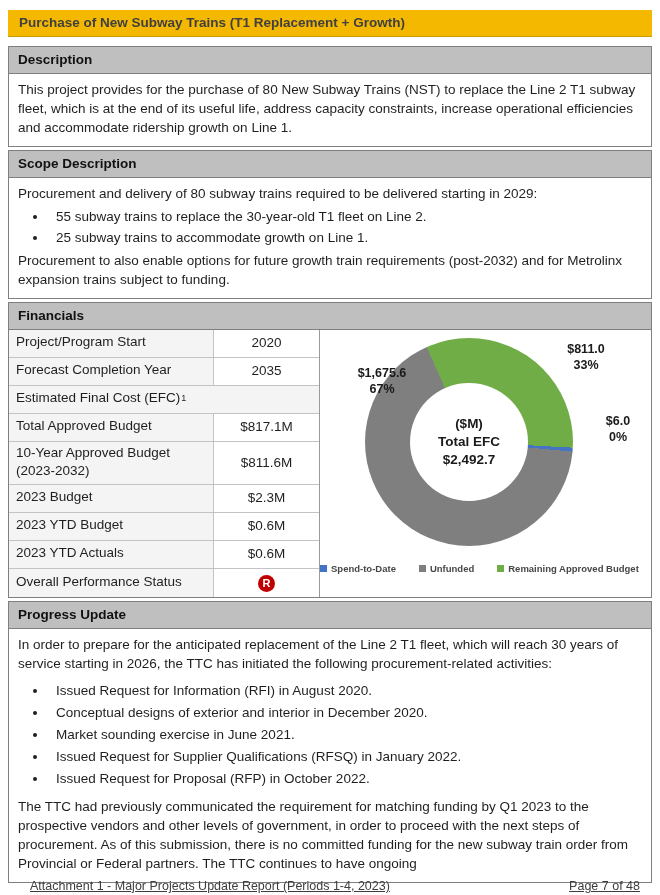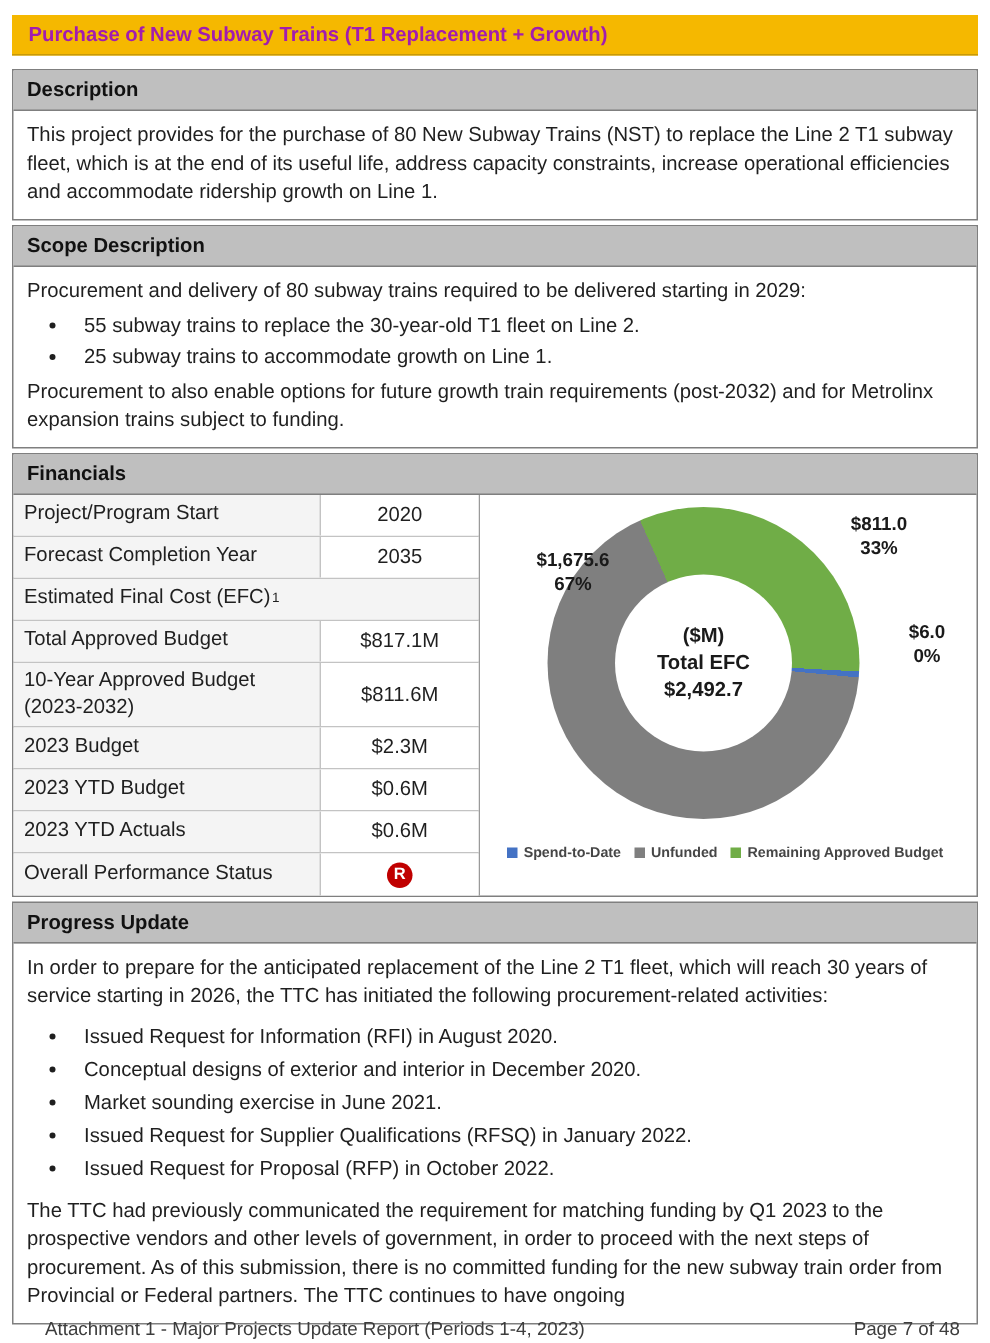--- a/index.html
+++ b/index.html
@@ -11,21 +11,21 @@
     position:relative;
     overflow:hidden;
   }
   .page { position:relative; width:660px; height:895px; }
 
   .title-bar {
     margin:10px 8px 9px 8px;
     background:#F5B800;
     border-bottom:1px solid #c79a08;
     padding:5px 11px 6px 11px;
-    font-size:13.5px; font-weight:bold; color:#a21caf;
+    font-size:13.5px; font-weight:bold; color:#404040;
   }
 
   .section {
     margin:0 8px 3px 8px;
     border:1.5px solid #7F7F7F;
     background:#ffffff;
   }
   .section-header {
     background:#BFBFBF;
     border-bottom:1.5px solid #7F7F7F;
@@ -80,31 +80,31 @@
   .chart-label {
     position:absolute; font-size:12.5px; font-weight:bold; color:#1a1a1a;
     text-align:center; line-height:1.25;
   }
   .chart-label span { display:block; }
   .lbl-left  { left:6px;  top:36px; width:112px; }
   .lbl-topright { left:224px; top:12px; width:84px; }
   .lbl-right { left:266px; top:84px; width:64px; }
   .legend {
     position:absolute; left:0; right:4px; bottom:7px;
-    display:flex; justify-content:center; gap:9px;
+    display:flex; gap:23px;
     font-size:9.5px; font-weight:bold; color:#464646;
   }
   .legend-item { display:flex; align-items:center; gap:4px; white-space:nowrap; }
   .legend-swatch { width:7px; height:7px; display:inline-block; }
 
   
   .footer {
     position:absolute; left:30px; right:20px; top:869px;
     display:flex; justify-content:space-between;
-    font-size:12.5px; color:#3d3d3d;
+    font-size:12.5px; color:#3d3d3d;text-decoration:underline;
   }
 </style>
 </head>
 <body>
 
 <div class="page">
 
   <div class="title-bar">Purchase of New Subway Trains (T1 Replacement + Growth)</div>
 
   <div class="section">

